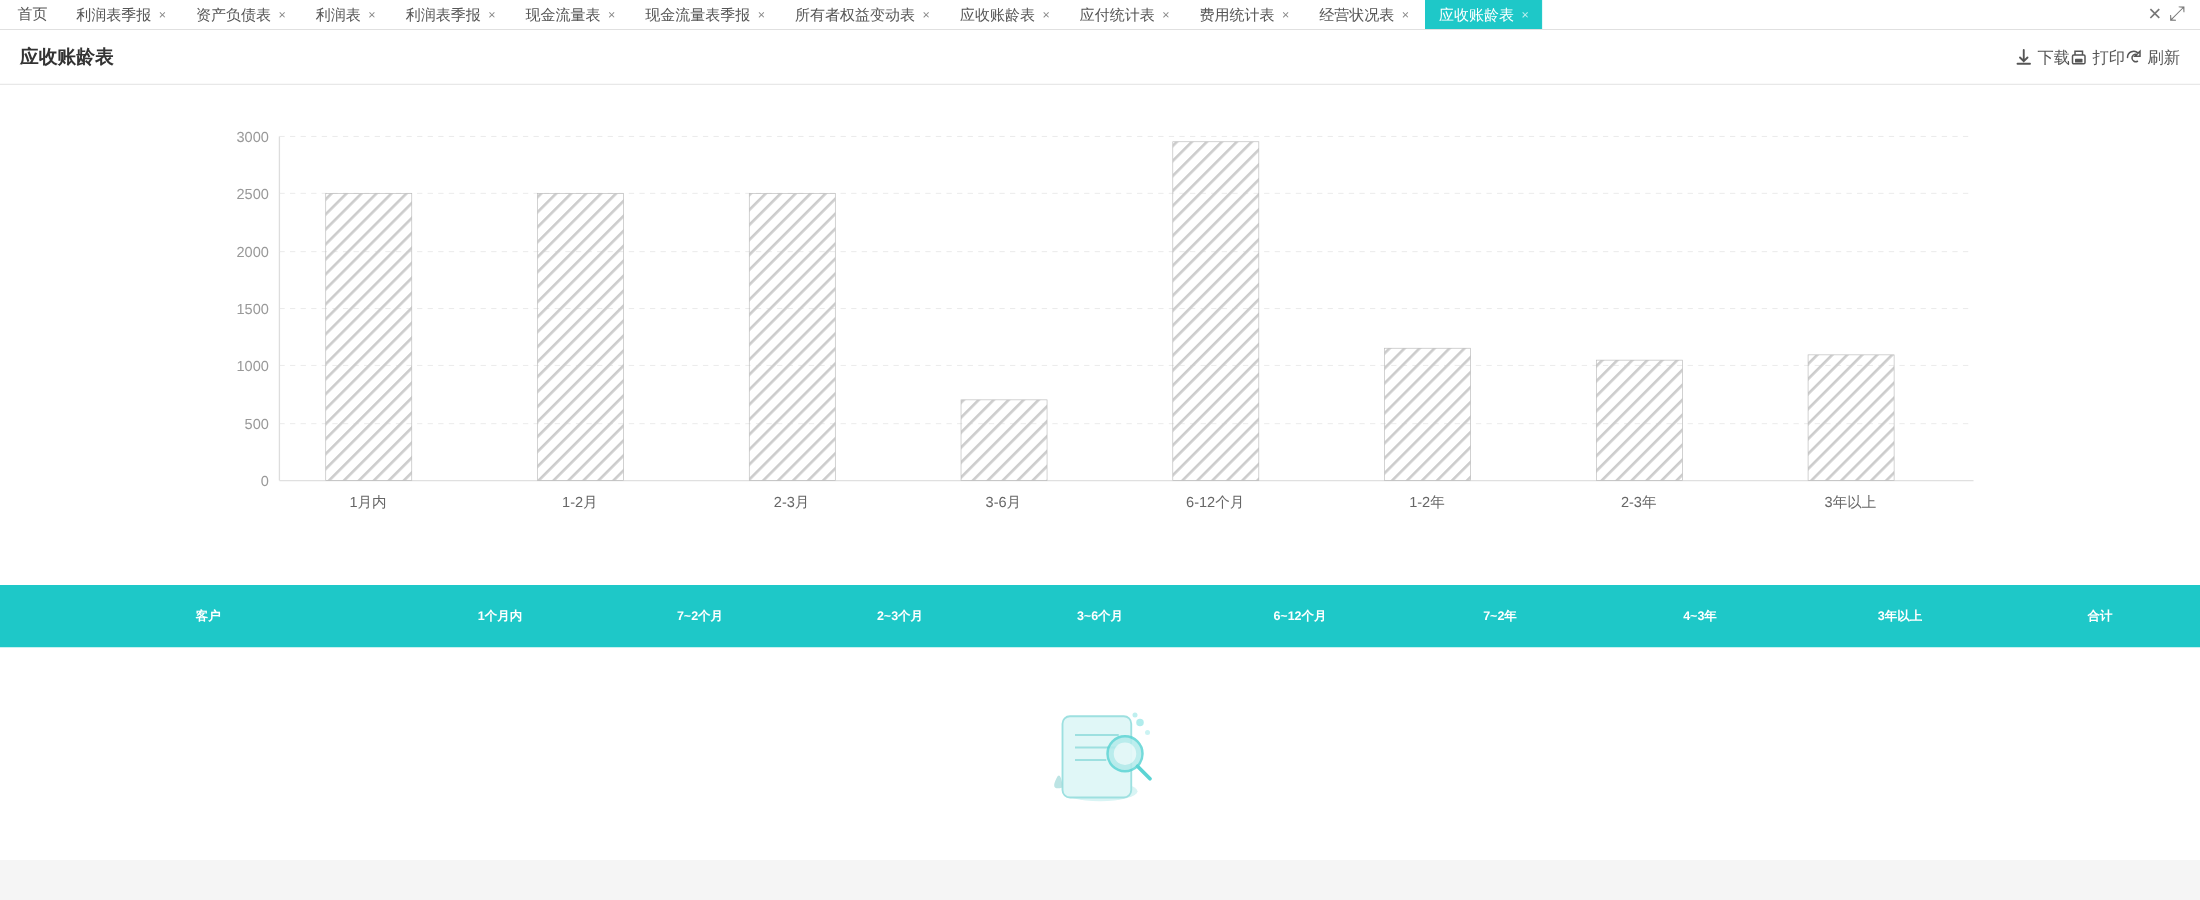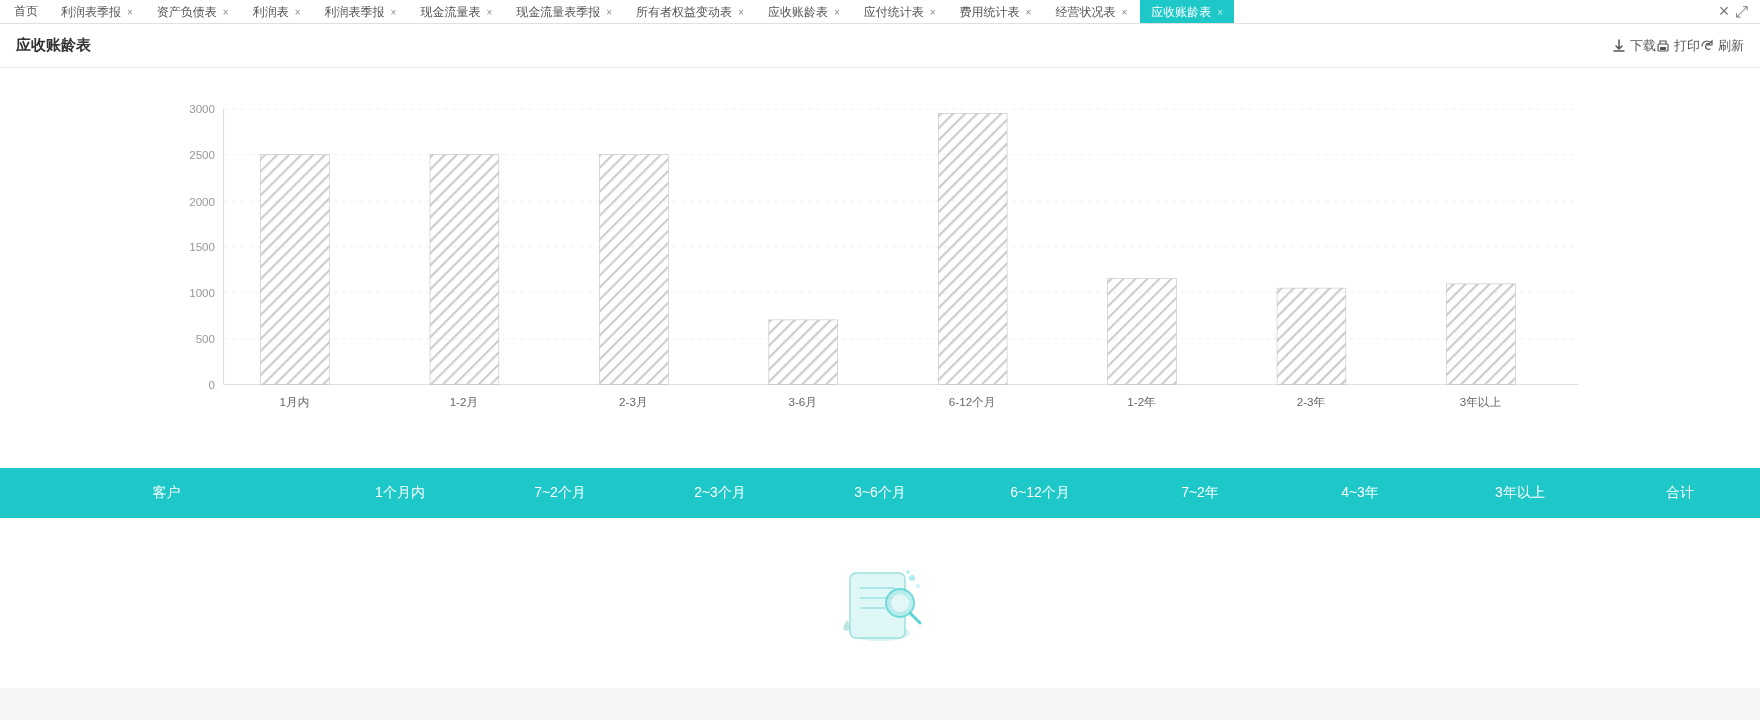--- a/index.html
+++ b/index.html
@@ -115,22 +115,22 @@
     .table-header {
       display: grid;
       grid-template-columns: 2fr 1fr 1fr 1fr 1fr 1fr 1fr 1fr 1fr 1fr;
       background: #1ec8c8;
       color: #fff;
       height: 50px;
       align-items: center;
     }
     .table-header-cell {
       text-align: center;
-      font-size: 14px;
-      font-weight: 400;
+      font-size: 10px;
+      font-weight: 700;
       padding: 0 7px;
     }
     .table-header-cell:first-child {
       padding-left: 20px;
       text-align: center;
     }
 
     
     .empty-state {
       display: flex;

